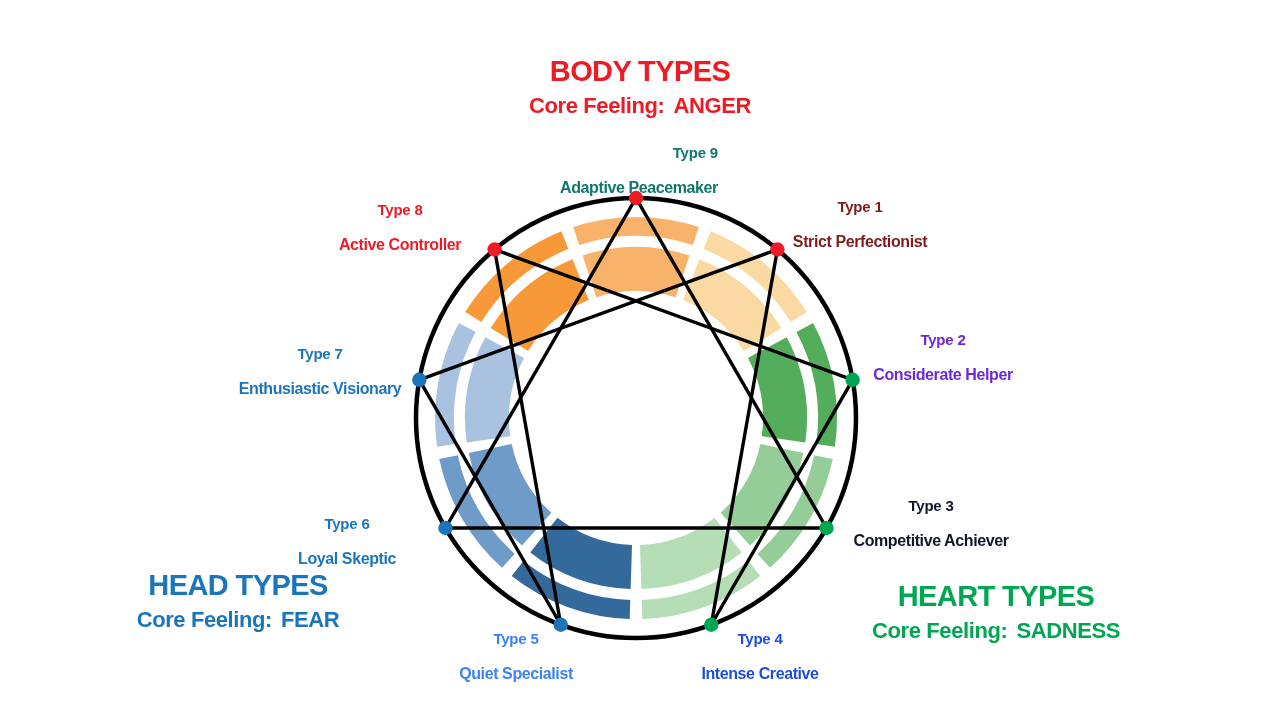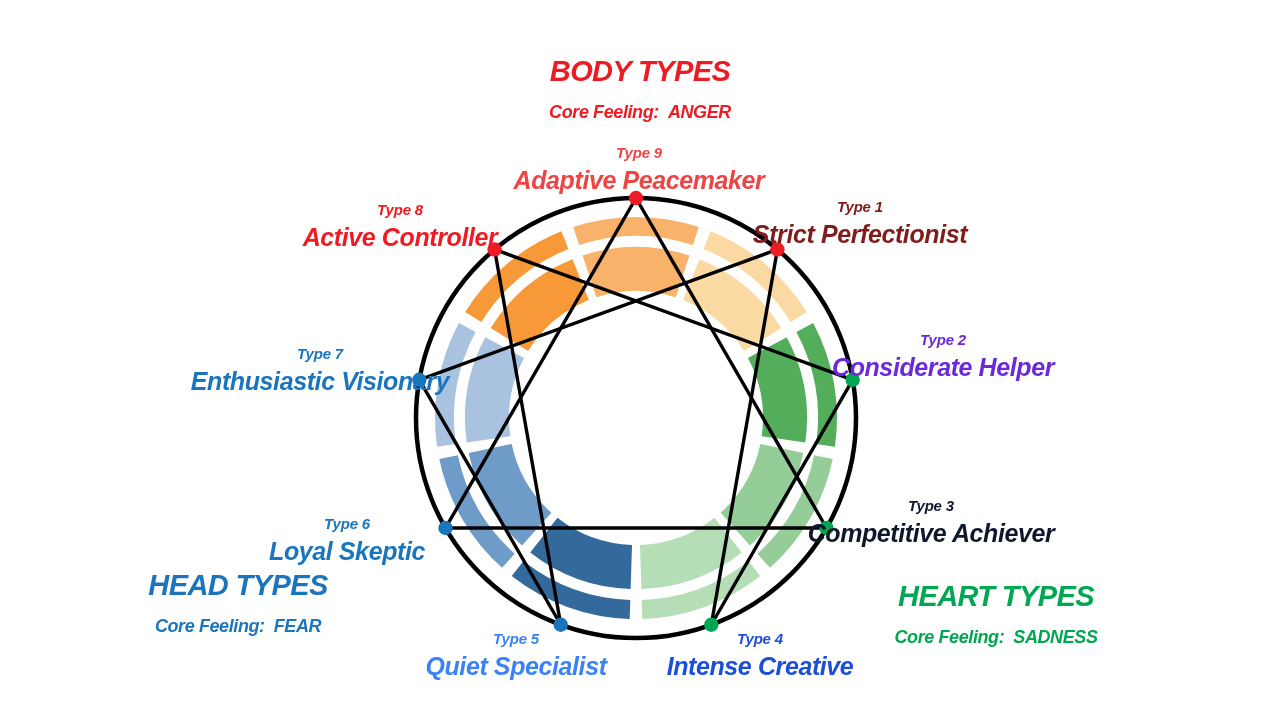--- a/index.html
+++ b/index.html
@@ -9,21 +9,20 @@
     height: 720px;
     background: #ffffff;
     overflow: hidden;
     font-family: "Liberation Sans", "DejaVu Sans", sans-serif;
   }
   .canvas {
     position: relative;
     width: 1280px;
     height: 720px;
     background: #ffffff;
-    font-style: italic;
   }
   #diagram-svg {
     position: absolute;
     left: 0;
     top: 0;
     width: 1280px;
     height: 720px;
   }
   .heading {
     position: absolute;
@@ -31,45 +30,45 @@
     text-align: center;
     white-space: nowrap;
     line-height: 1;
   }
   .heading .gt {
     font-size: 29px;
     font-weight: bold;
     letter-spacing: -0.6px;
   }
   .heading .gs {
-    font-size: 18px;
+    font-size: 22px;
     font-weight: bold;
     letter-spacing: -0.4px;
-    margin-top: 17px;
+    margin-top: 9px;
   }
   .heading .gs .feeling {
     margin-left: 9px;
   }
   .type-label {
     position: absolute;
     transform: translateX(-50%);
     text-align: center;
     white-space: nowrap;
     line-height: 1;
   }
   .type-label .tl {
     font-size: 15px;
     font-weight: bold;
     letter-spacing: -0.2px;
   }
   .type-label .tn {
-    font-size: 25px;
+    font-size: 16px;
     font-weight: bold;
     letter-spacing: -0.4px;
-    margin-top: 8px;
+    margin-top: 20px;
   }
 </style>
 </head>
 <body>
 
 <div class="canvas">
 
   <svg id="diagram-svg" viewBox="0 0 1280 720" xmlns="http://www.w3.org/2000/svg">
       <path d="M710.6449349455972 231.37434879693637 A201 201 0 0 1 806.8284312903597 312.08188510516777 L790.6804701236092 322.0940452196047 A182 182 0 0 0 703.5889460701427 249.01557950767375 Z" fill="#FBD9A2"></path>
       <path d="M699.5038998790901 259.2289236033638 A171 171 0 0 1 781.3316505007538 327.8905589700681 L743.9363720093318 351.0766139719219 A127 127 0 0 0 683.1637151148798 300.082299986124 Z" fill="#FBD9A2"></path>
@@ -156,18 +155,18 @@
     <div class="tn">Loyal Skeptic</div>
   </div>
   <div class="type-label" style="left: 320px; top: 346px; color: rgb(27, 117, 188);">
     <div class="tl">Type 7</div>
     <div class="tn">Enthusiastic Visionary</div>
   </div>
   <div class="type-label" style="left: 400px; top: 202px; color: rgb(237, 28, 36);">
     <div class="tl">Type 8</div>
     <div class="tn">Active Controller</div>
   </div>
-  <div class="type-label" style="left: 639px; top: 145px; color: #ef4444;">
+  <div class="type-label" style="left: 639px; top: 145px; color: #0f766e; text-align: right;">
     <div class="tl">Type 9</div>
     <div class="tn">Adaptive Peacemaker</div>
   </div>
 
 </div>
 
 </body></html>

